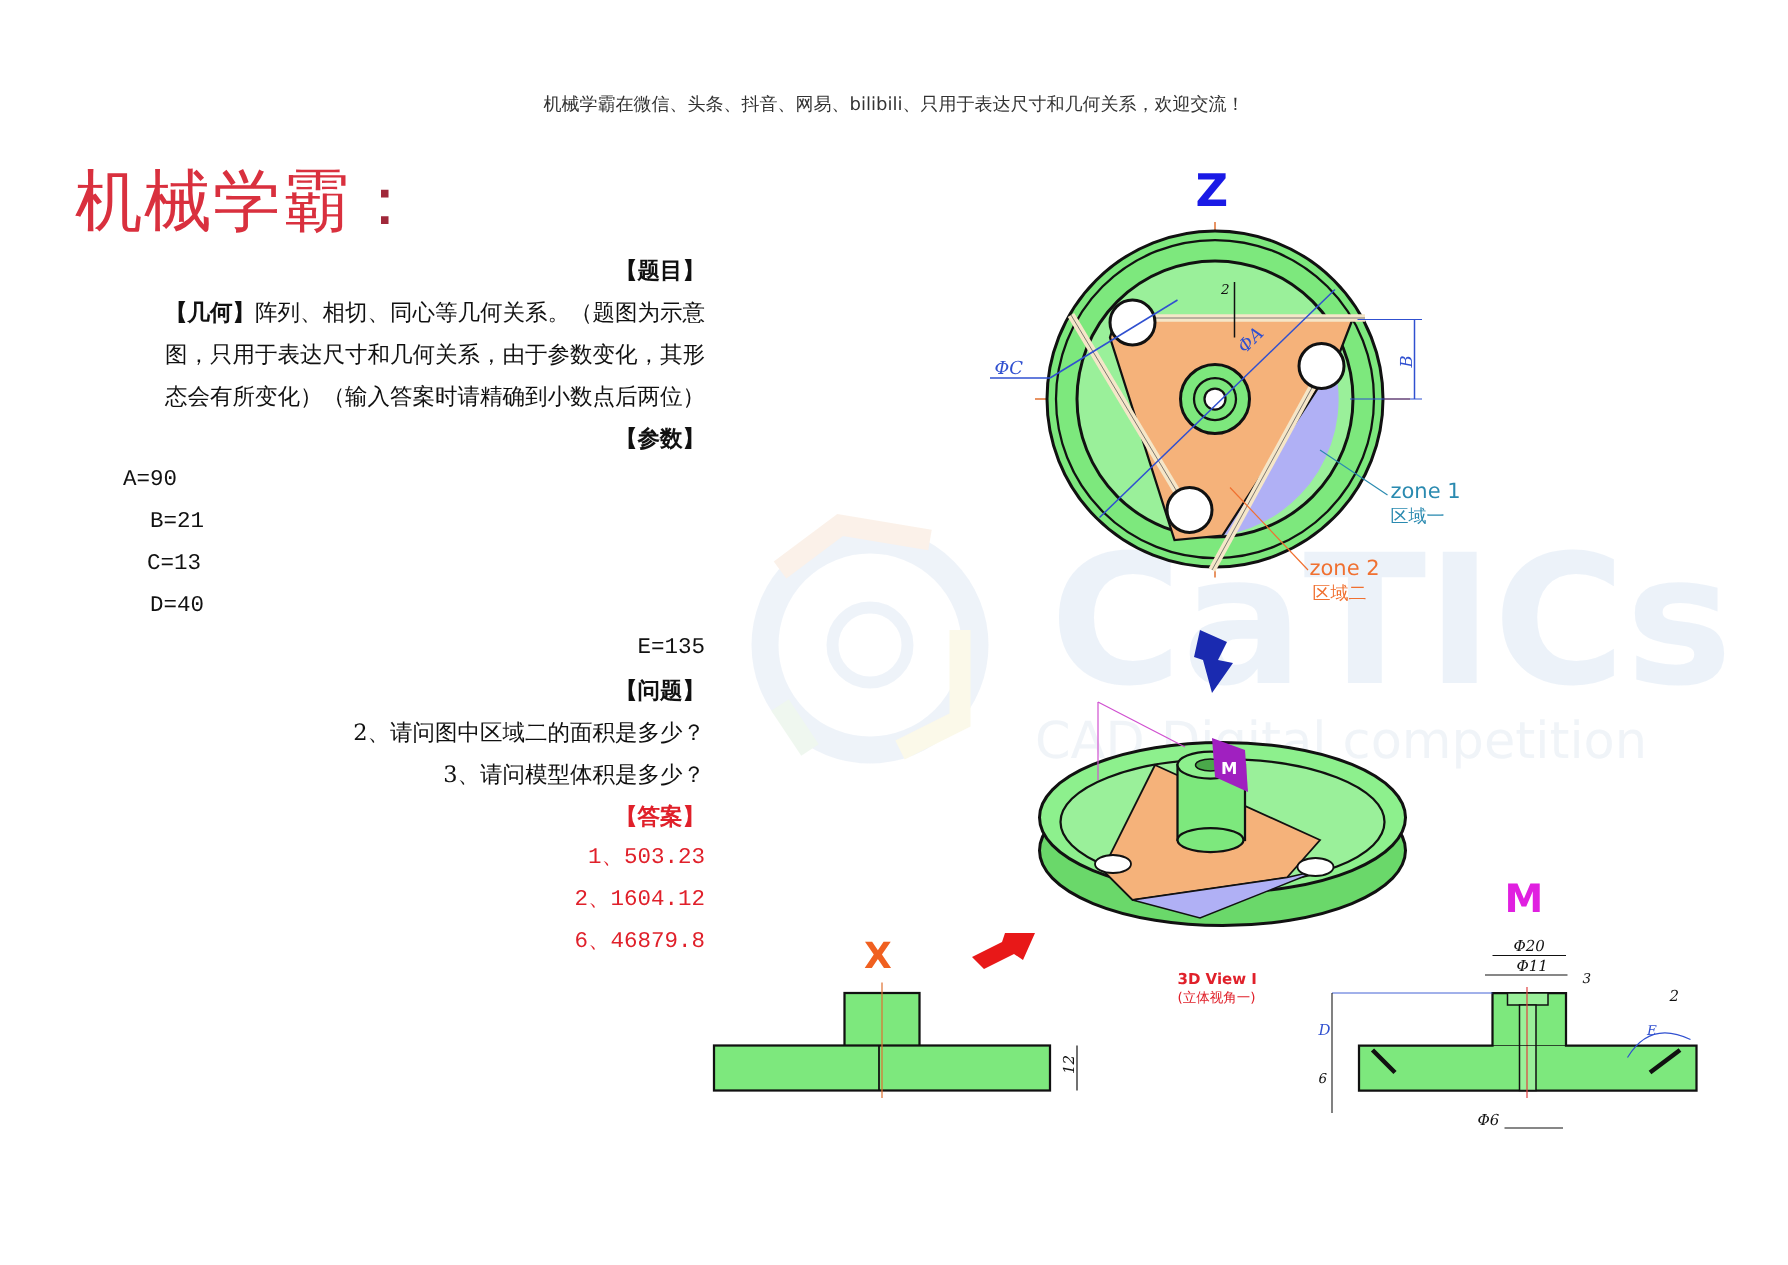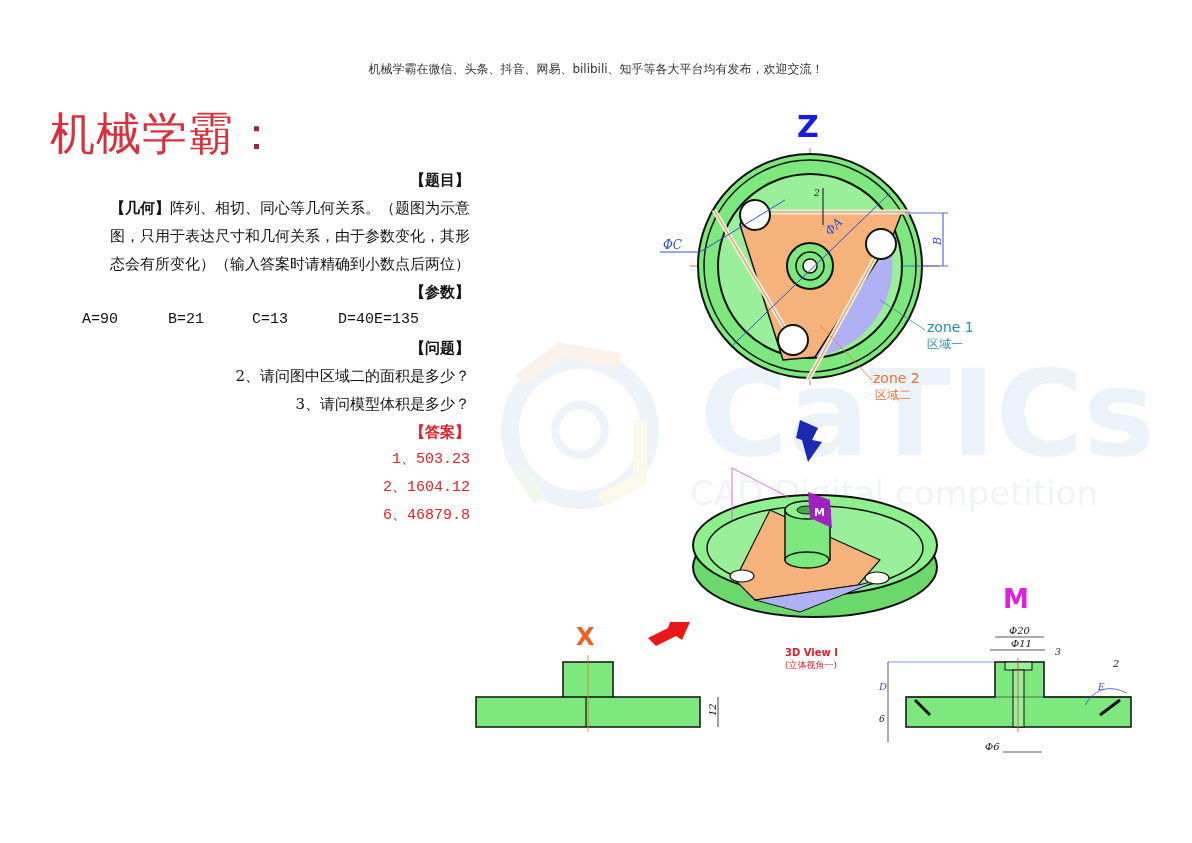--- a/index.html
+++ b/index.html
@@ -6,33 +6,33 @@
   body { width: 1192px; height: 843px; position: relative; overflow: hidden;
          font-family: "DejaVu Serif", "Liberation Serif", serif; color: #111; }
   .header-note { position: absolute; top: 61px; left: 0; width: 1192px; text-align: center;
                  font-size: 12px; color: #333; font-family: "DejaVu Sans", sans-serif; }
   .brand-title { position: absolute; top: 104px; left: 50px; font-size: 45px; color: #d9303e;
                  font-family: "DejaVu Sans", sans-serif; letter-spacing: 1px; }
   .brand-title .colon { color: #a0283a; }
   .text-block { position: absolute; left: 50px; top: 166px; width: 420px; font-size: 15px; line-height: 28px; text-align: right; }
   .text-block .line { white-space: nowrap; }
   .section-head { font-weight: bold; }
-  .params { display: flex; font-family: "Liberation Mono", "DejaVu Sans Mono", monospace; font-size: 15px; }
+  .params { display: flex; font-family: "Liberation Mono", "DejaVu Sans Mono", monospace; font-size: 15px; flex-direction: column; }
   .params span { display: inline-block; }
   .answer-head { color: #e0202a; font-weight: bold; }
   .answer { color: #e0202a; font-family: "Liberation Mono", "DejaVu Sans Mono", monospace; }
   .q { font-family: "DejaVu Serif", serif; }
   .figure { position: absolute; left: 0; top: 0; }
   .svgtxt { font-family: "DejaVu Sans", sans-serif; }
   .dimtxt { font-family: "DejaVu Serif", serif; font-style: italic; }
 </style>
 </head>
 <body>
 
-<div class="header-note">机械学霸在微信、头条、抖音、网易、bilibili、知乎等各大平台均有发布，欢迎交流！</div>
+<div class="header-note">机械学霸在微信、头条、抖音、网易、bilibili、只用于表达尺寸和几何关系，欢迎交流！</div>
 
 <div class="brand-title">
   <span>机械学霸</span><span class="colon">：</span>
 </div>
 
 <div class="text-block">
   <div class="line section-head">【题目】</div>
   <div class="line"><span class="section-head">【几何】</span><span>阵列、相切、同心等几何关系。（题图为示意</span></div>
   <div class="line">图，只用于表达尺寸和几何关系，由于参数变化，其形</div>
   <div class="line">态会有所变化）（输入答案时请精确到小数点后两位）</div>

